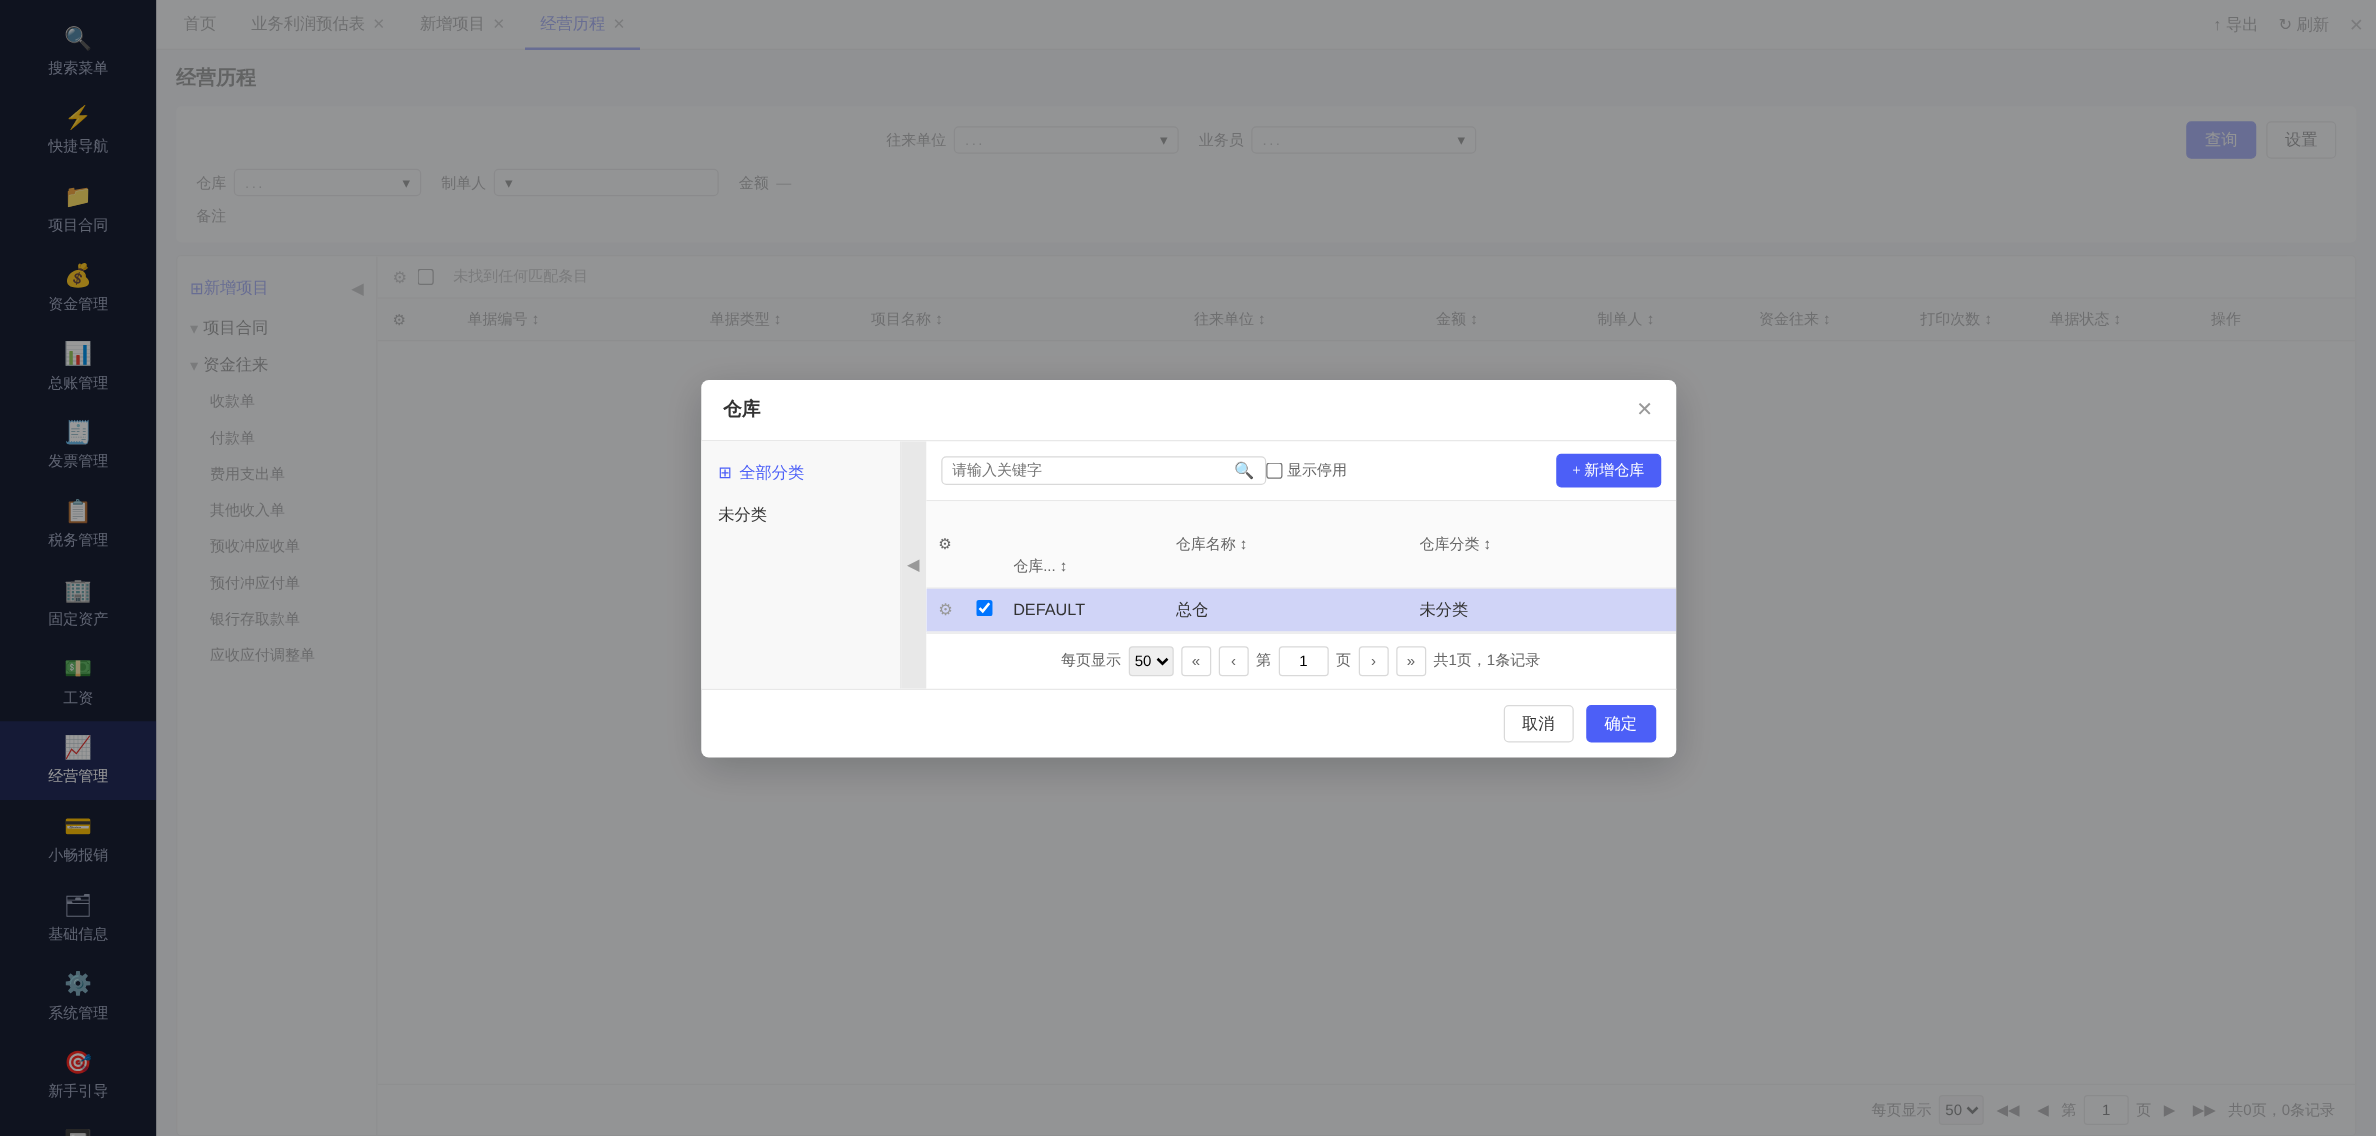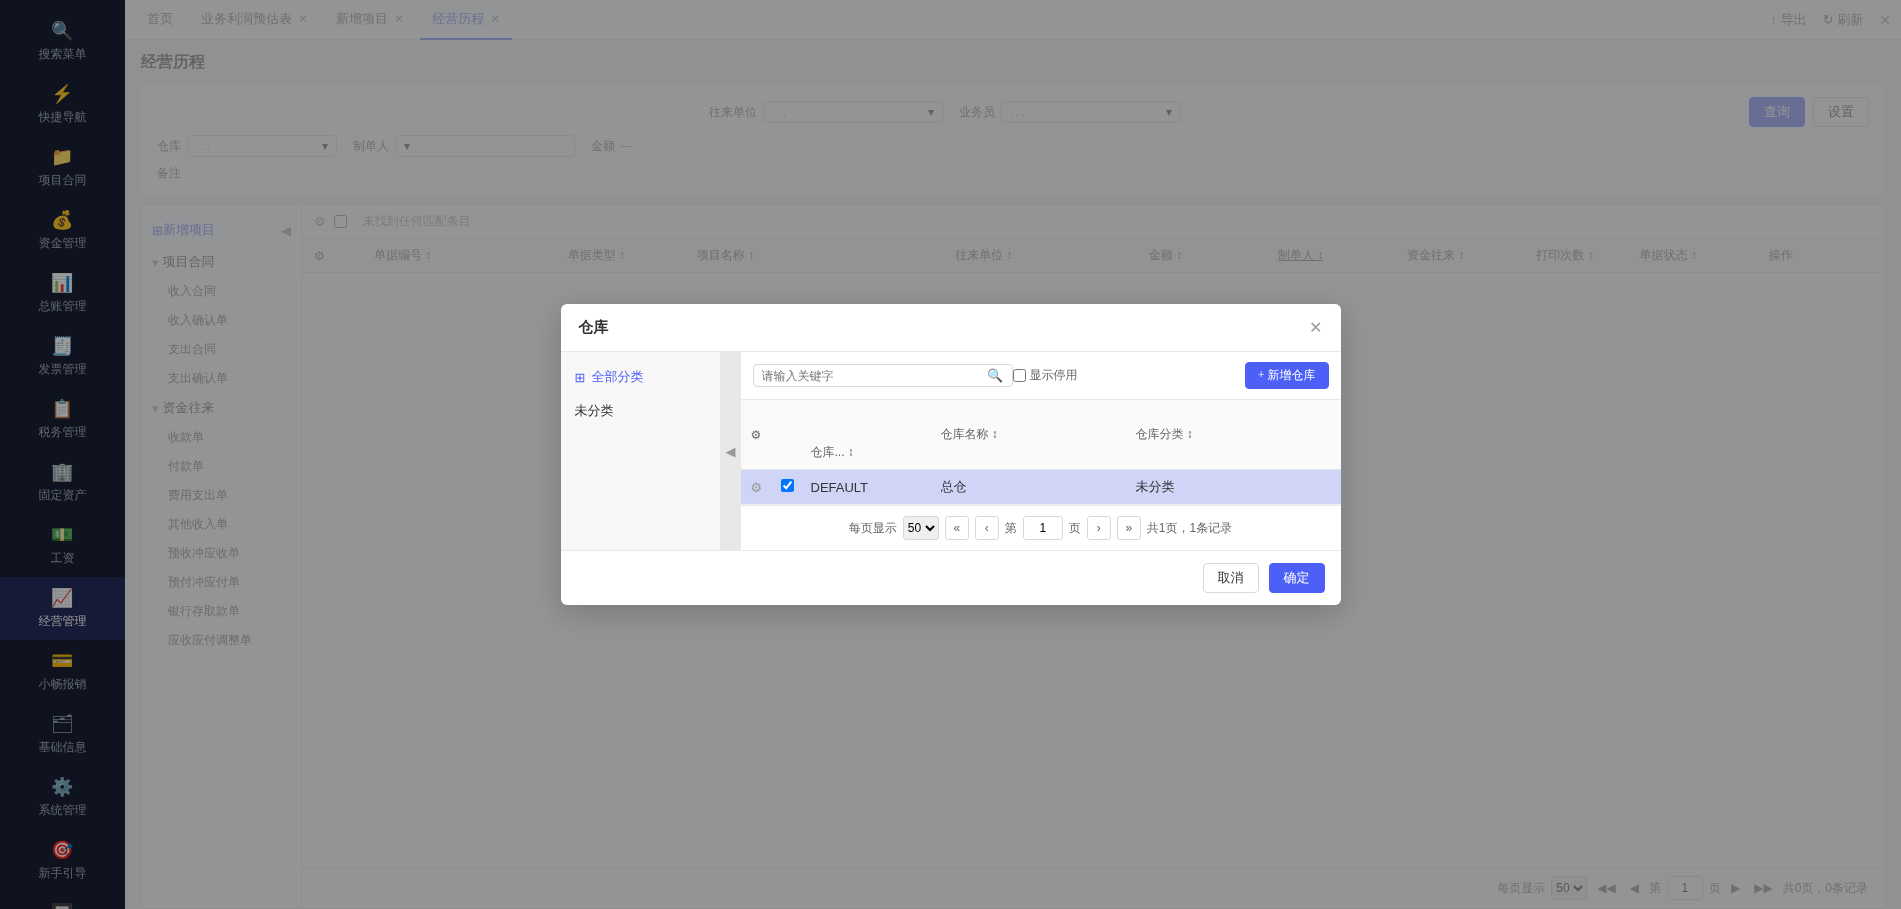--- a/index.html
+++ b/index.html
@@ -264,26 +264,20 @@
         <div class="left-panel-header">
           <span style="color:#4c5ff7;">⊞</span>
           <span style="font-size:13px;color:#4c5ff7;cursor:pointer;">新增项目</span>
           <span style="margin-left:auto;color:#999;cursor:pointer;">◀</span>
         </div>
 
         <div class="main-menu-item">
           <span style="color:#999;">▾</span>
           <span>项目合同</span>
         </div>
-        <div class="sub-menu">
-          <div class="sub-menu-item">收入合同</div>
-          <div class="sub-menu-item">收入确认单</div>
-          <div class="sub-menu-item">支出合同</div>
-          <div class="sub-menu-item">支出确认单</div>
-        </div>
 
         <div class="main-menu-item">
           <span style="color:#999;">▾</span>
           <span>资金往来</span>
         </div>
         <div class="sub-menu">
           <div class="sub-menu-item">收款单</div>
           <div class="sub-menu-item">付款单</div>
           <div class="sub-menu-item">费用支出单</div>
           <div class="sub-menu-item">其他收入单</div>
@@ -303,21 +297,21 @@
         </div>
 
         <div class="modal-table-header" style="display:flex;align-items:center;background:#fafafa;border-bottom:1px solid #e8e8e8;padding:8px 12px;font-size:12px;color:#666;">
           <div style="width:30px;">⚙</div>
           <div style="width:30px;"></div>
           <div style="flex:1.5;">单据编号 ↕</div>
           <div style="flex:1;">单据类型 ↕</div>
           <div style="flex:2;">项目名称 ↕</div>
           <div style="flex:1.5;">往来单位 ↕</div>
           <div style="flex:1;">金额 ↕</div>
-          <div style="flex:1;text-decoration:underline;">制单人 ↕</div>
+          <div style="flex:1;">制单人 ↕</div>
           <div style="flex:1;">资金往来 ↕</div>
           <div style="flex:0.8;">打印次数 ↕</div>
           <div style="flex:1;">单据状态 ↕</div>
           <div style="flex:0.8;">操作</div>
         </div>
 
         <div style="flex:1;display:flex;align-items:center;justify-content:center;color:#999;font-size:13px;">
           <span>暂无数据</span>
         </div>
 

